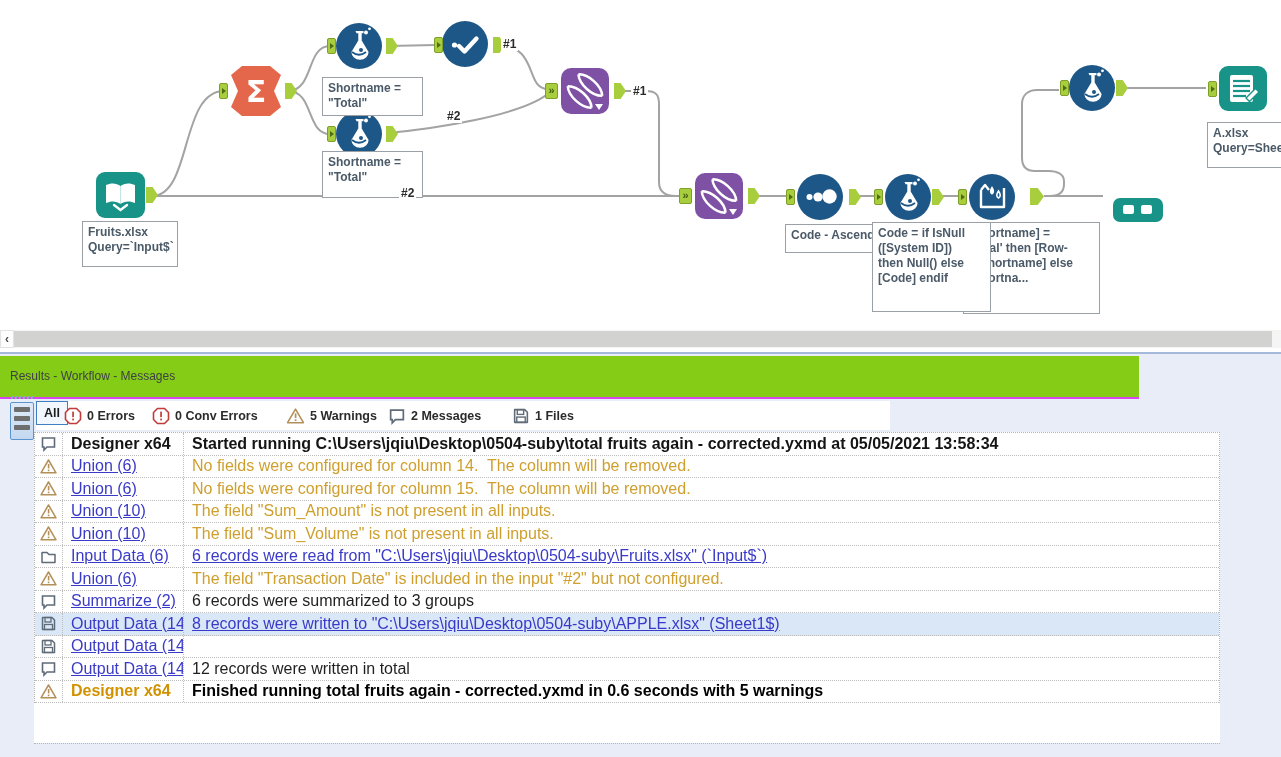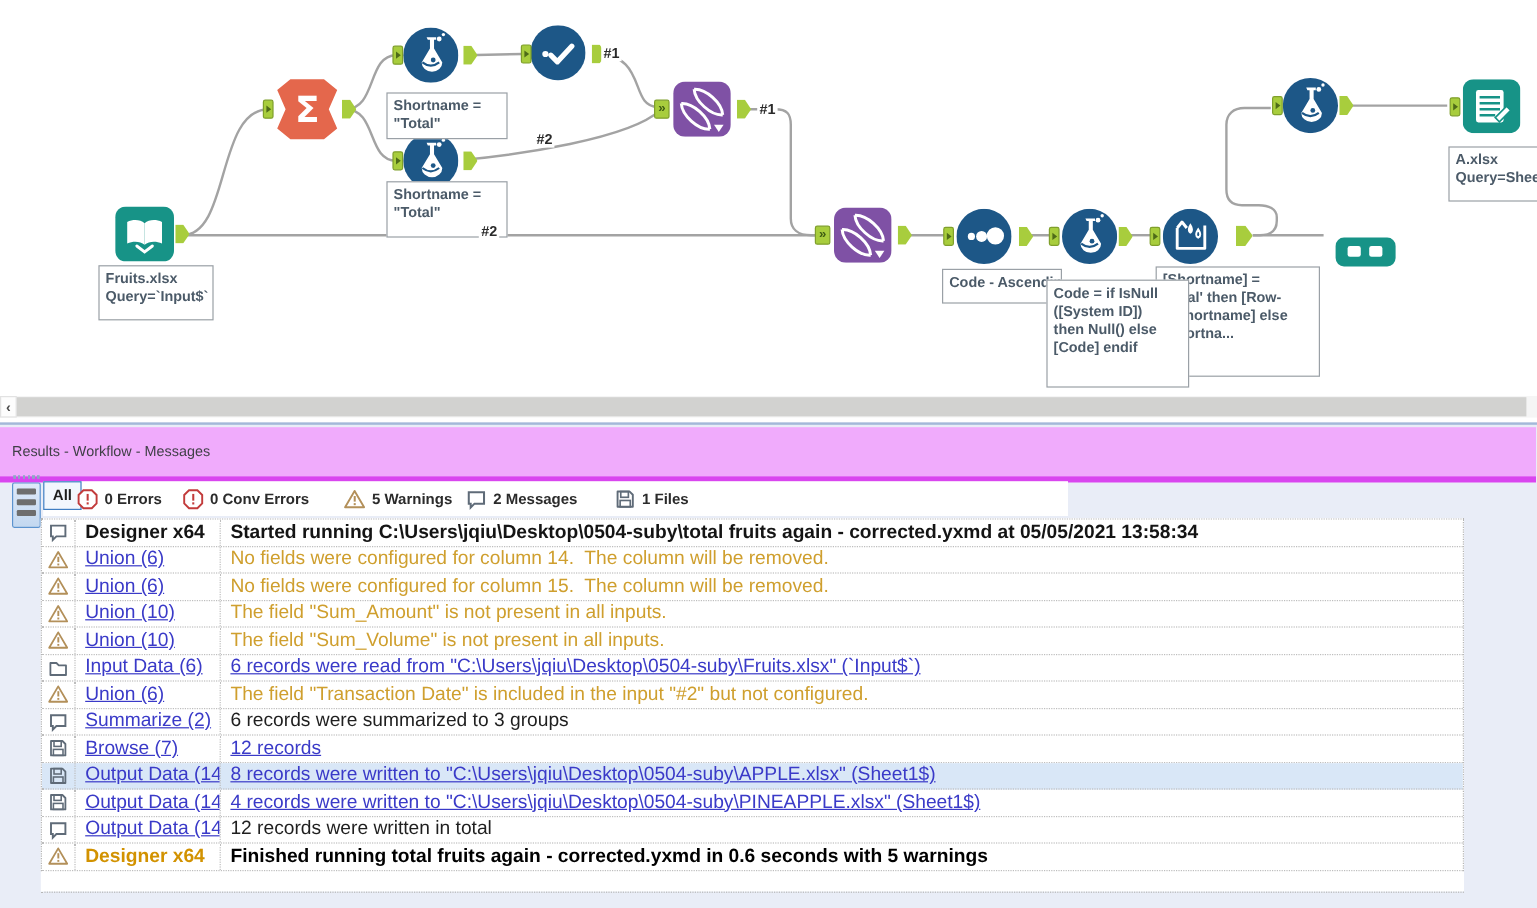--- a/index.html
+++ b/index.html
@@ -30,22 +30,22 @@
   #browse-hidden i{position:absolute;top:7px;width:11px;height:9px;background:#fff;border-radius:2px;}
   
   #hscroll{position:absolute;left:0;top:330px;width:1281px;height:18px;background:#f5f5f5;}
   #hscroll .btn{position:absolute;left:0;top:0;width:14px;height:18px;background:#fdfdfd;
       border:1px solid #e2e2e2;box-sizing:border-box;color:#4a4a4a;font-size:12px;font-weight:700;
       line-height:16px;text-align:center;}
   #hscroll .thumb{position:absolute;left:14px;top:1px;width:1258px;height:16px;background:#d2d2d0;}
   
   #panel{position:absolute;left:0;top:352px;width:1281px;height:405px;background:#e9edf7;
          border-top:2px solid #a4b8d9;}
-  #panel-header{position:absolute;left:0;top:2px;width:1280px;height:41px;background:#f0abfc;
-         border-bottom:5px solid #d946ef;}
+  #panel-header{position:absolute;left:0;top:2px;width:1139px;height:41px;background:#84cc16;
+         border-bottom:2px solid #d946ef;}
   #panel-title{position:absolute;left:10px;top:13px;font-size:12px;color:#3f3f46;}
   #filterbar{position:absolute;left:36px;top:47px;width:854px;height:29px;background:#fff;}
   .filter{position:absolute;top:0;height:29px;display:flex;align-items:center;gap:5px;
           font-size:12.5px;font-weight:600;color:#2b2b2b;}
   #filter-all{left:6px;top:3px;width:30px;height:22px;border:1px solid #3f7ec2;background:#f2f7fd;
           display:flex;align-items:center;justify-content:center;font-weight:700;font-size:12.5px;color:#1d1d1d;}
   
   #grip{position:absolute;left:11px;top:42px;width:22px;height:3px;
         background:repeating-linear-gradient(90deg,#8fa6c6 0 2px,transparent 2px 4px);}
   #listbtn{position:absolute;left:10px;top:48px;width:24px;height:38px;border:1px solid #5b93cf;
@@ -273,21 +273,21 @@
       <polygon points="27,32 36.5,22.5 40,26 30.5,35.5" fill="#fff" stroke="#179387" stroke-width="1.4"></polygon>
     </svg>
   </div>
   <div class="in-anchor" style="left:1208px;top:81px"></div>
 
   <div class="annot" style="left:963px;top:222px;width:137px;height:92px">[Shortname] =
 'Total' then [Row-
 1:Shortname] else
 [Shortna...</div>
   <div class="annot nowrap" style="left:785px;top:224px;width:100px;height:29px">Code - Ascending</div>
-  <div class="annot" style="left:872px;top:233px;width:119px;height:90px">Code = if IsNull
+  <div class="annot" style="left:872px;top:222px;width:119px;height:90px">Code = if IsNull
 ([System ID])
 then Null() else
 [Code] endif</div>
   <div class="annot" style="left:322px;top:77px;width:101px;height:39px">Shortname =
 "Total"</div>
   <div class="annot" style="left:322px;top:151px;width:101px;height:47px">Shortname =
 "Total"</div>
   <div class="annot" style="left:1207px;top:122px;width:100px;height:46px">A.xlsx
 Query=Sheet1$</div>
   <div class="annot" style="left:82px;top:221px;width:96px;height:46px">Fruits.xlsx
@@ -442,52 +442,40 @@
     <div class="cell-icon">
       <svg width="17" height="17" viewBox="0 0 17 17">
             <use href="#i-bubble"></use>
           </svg>
     </div>
     <div class="cell-tool">
           <span class="link">Summarize (2)</span>
         </div>
     <div class="cell-msg"><span class="m-plain">6 records were summarized to 3 groups</span></div>
   </div>
-      <div class="mrow">
+      <div class="mrow selected">
     <div class="cell-icon">
       <svg width="17" height="17" viewBox="0 0 17 17">
             <use href="#i-floppy"></use>
           </svg>
     </div>
     <div class="cell-tool">
-          <span class="link">Browse (7)</span>
-        </div>
-    <div class="cell-msg"><span class="m-link">12 records</span></div>
-  </div>
-      <div class="mrow selected">
+          <span class="link">Output Data (14)</span>
+        </div>
+    <div class="cell-msg"><span class="m-link">8 records were written to "C:\Users\jqiu\Desktop\0504-suby\APPLE.xlsx" (Sheet1$)</span></div>
+  </div>
+      <div class="mrow">
     <div class="cell-icon">
       <svg width="17" height="17" viewBox="0 0 17 17">
             <use href="#i-floppy"></use>
           </svg>
     </div>
     <div class="cell-tool">
           <span class="link">Output Data (14)</span>
         </div>
-    <div class="cell-msg"><span class="m-link">8 records were written to "C:\Users\jqiu\Desktop\0504-suby\APPLE.xlsx" (Sheet1$)</span></div>
-  </div>
-      <div class="mrow">
-    <div class="cell-icon">
-      <svg width="17" height="17" viewBox="0 0 17 17">
-            <use href="#i-floppy"></use>
-          </svg>
-    </div>
-    <div class="cell-tool">
-          <span class="link">Output Data (14)</span>
-        </div>
-    <div class="cell-msg"><span class="m-link">4 records were written to "C:\Users\jqiu\Desktop\0504-suby\PINEAPPLE.xlsx" (Sheet1$)</span></div>
   </div>
       <div class="mrow">
     <div class="cell-icon">
       <svg width="17" height="17" viewBox="0 0 17 17">
             <use href="#i-bubble"></use>
           </svg>
     </div>
     <div class="cell-tool">
           <span class="link">Output Data (14)</span>
         </div>

